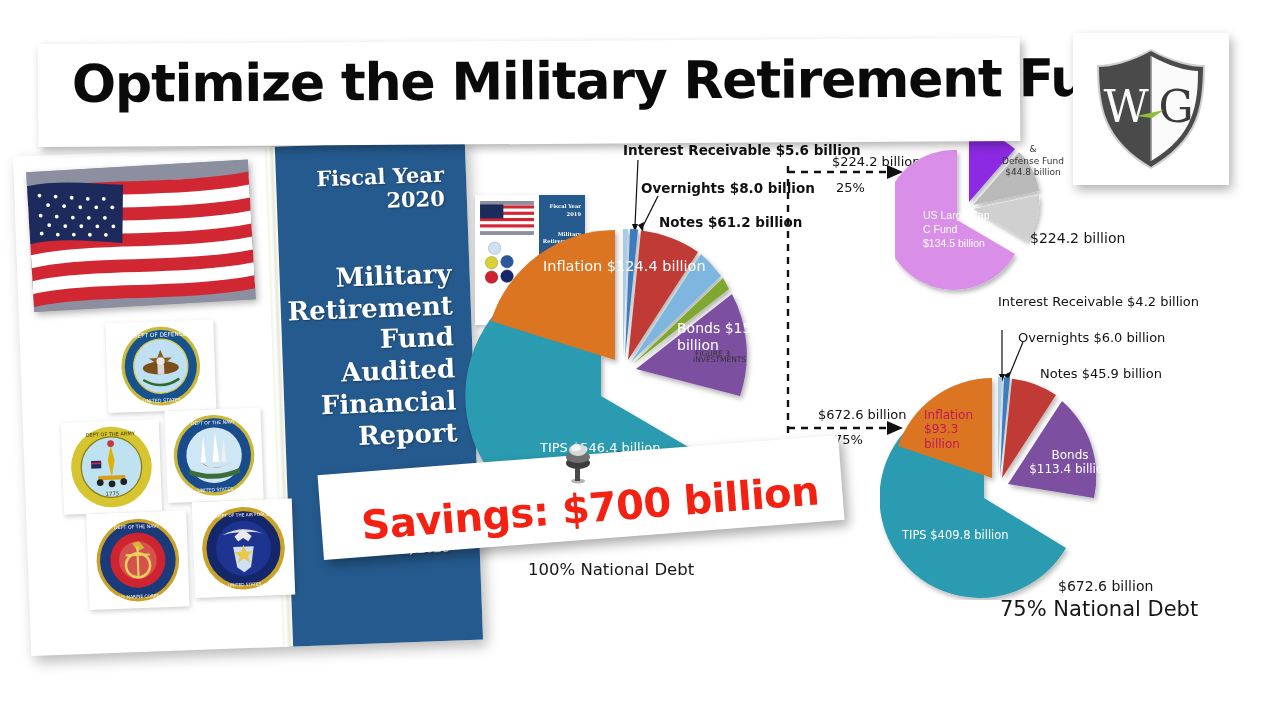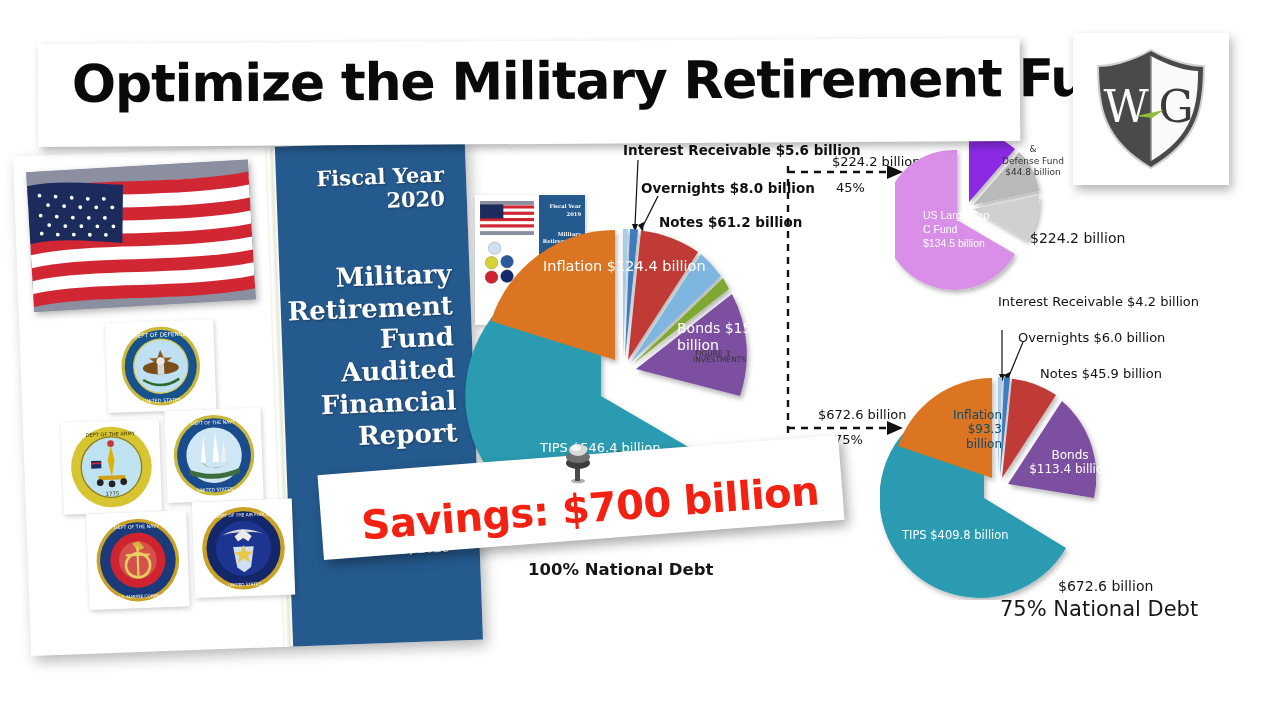--- a/index.html
+++ b/index.html
@@ -343,36 +343,36 @@
     <div style="position:absolute;left:88px;top:118px;color:#fff;font-size:14.5px;text-align:center;line-height:1.2;font-family:'DejaVu Sans',sans-serif;">
       <span>Inflation $124.4 billion</span>
     </div>
     <div style="position:absolute;left:222px;top:180px;color:#fff;font-size:14px;line-height:1.2;font-family:'DejaVu Sans',sans-serif;width:110px;">
       <span>Bonds $151.2 billion</span>
     </div>
     <div style="position:absolute;left:85px;top:300px;color:#fff;font-size:13px;font-family:'DejaVu Sans',sans-serif;">
       <span>TIPS $546.4 billion</span>
     </div>
 
-    <div class="caption-b" style="left:73px;top:420px;font-weight:bold;">100% National Debt</div>
+    <div class="caption-b" style="left:73px;top:420px;">100% National Debt</div>
   </div>
 
   <div class="arrows">
     <svg width="130" height="330" viewBox="0 0 130 330">
       <g stroke="#111" stroke-width="2.4" fill="none" stroke-dasharray="7 6">
         <path d="M3,16 L3,300"></path>
         <path d="M3,22 L104,22"></path>
         <path d="M3,278 L104,278"></path>
       </g>
       <polygon points="118,22 102,15 102,29" fill="#111"></polygon>
       <polygon points="118,278 102,271 102,285" fill="#111"></polygon>
     </svg>
   </div>
   <div class="rlabel" style="left:832px;top:154px;">$224.2 billion</div>
-  <div class="rlabel" style="left:836px;top:180px;">45%</div>
+  <div class="rlabel" style="left:836px;top:180px;">25%</div>
   <div class="rlabel" style="left:818px;top:407px;">$672.6 billion</div>
   <div class="rlabel" style="left:834px;top:432px;">75%</div>
 
   <div class="pie-tr">
     <svg width="215" height="180" viewBox="0 0 215 180">
       <defs>
         <filter id="shTR" x="-25%" y="-25%" width="160%" height="160%">
           <feDropShadow dx="2" dy="3" stdDeviation="2.2" flood-color="#000" flood-opacity=".28"></feDropShadow>
         </filter>
       </defs>
@@ -422,21 +422,21 @@
         <path d="M118,152 L118,52 A100,100 0 0,1 122,52.2 Z" fill="#A8CCE8" transform="translate(0,-5)"></path>
 
         <path d="M118,152 L122,52.2 A100,100 0 0,1 128,52.8 Z" fill="#3C7DBF" transform="translate(2,-5)"></path>
 
         <path d="M118,152 L128,52.8 A100,100 0 0,1 172,69 Z" fill="#C03A34" transform="translate(4,-4)"></path>
 
         <path d="M118,152 L172,69 A100,100 0 0,1 204,166 Z" fill="#7B4FA0" transform="translate(10,2)"></path>
       </g>
     </svg>
 
-    <div style="position:absolute;left:44px;top:78px;width:78px;color:#0c4a6e;font-size:12px;text-align:right;line-height:1.2;font-family:'DejaVu Sans',sans-serif;">
+    <div style="position:absolute;left:44px;top:78px;width:78px;color:#be185d;font-size:12px;text-align:left;line-height:1.2;font-family:'DejaVu Sans',sans-serif;">
       Inflation<br>$93.3<br>billion
     </div>
     <div style="position:absolute;left:145px;top:118px;width:90px;color:#fff;font-size:12px;text-align:center;line-height:1.2;font-family:'DejaVu Sans',sans-serif;">
       Bonds<br>$113.4 billion
     </div>
     <div style="position:absolute;left:22px;top:198px;color:#fff;font-size:11.5px;font-family:'DejaVu Sans',sans-serif;">
       <span>TIPS $409.8 billion</span>
     </div>
   </div>
   <div class="rsmall" style="left:1058px;top:578px;">$672.6 billion</div>

